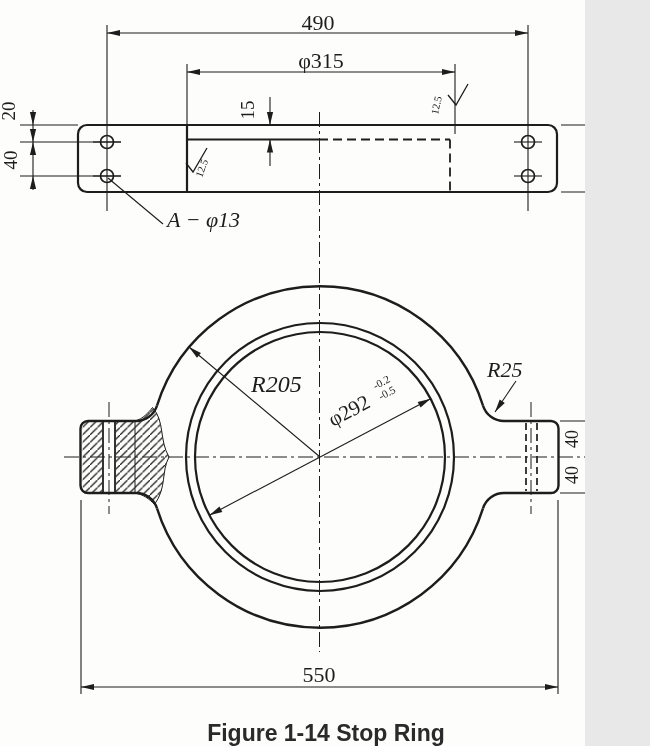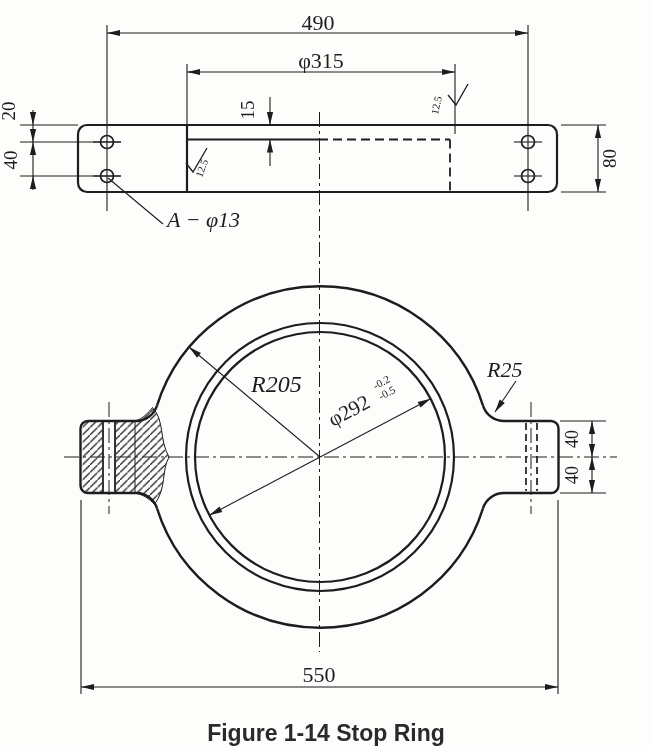--- a/index.html
+++ b/index.html
@@ -1,18 +1,18 @@
 <!DOCTYPE html>
 <html><head>
 <meta charset="utf-8">
 <style>
   html,body{margin:0;padding:0;background:#e8e8e8;}
   .page{
     position:relative;
-    width:650px;height:746px;
+    width:585px;height:746px;
     background:#0ea5e9;
     font-family:"Liberation Serif","DejaVu Serif",serif;
     overflow:hidden;
   }
   svg{display:block;}
   text{fill:#1d1d1d;}
   .dim{font-size:22px;}
   .dimv{font-size:19px;}
   .dimv2{font-size:18px;}
   .ital{font-style:italic;}

